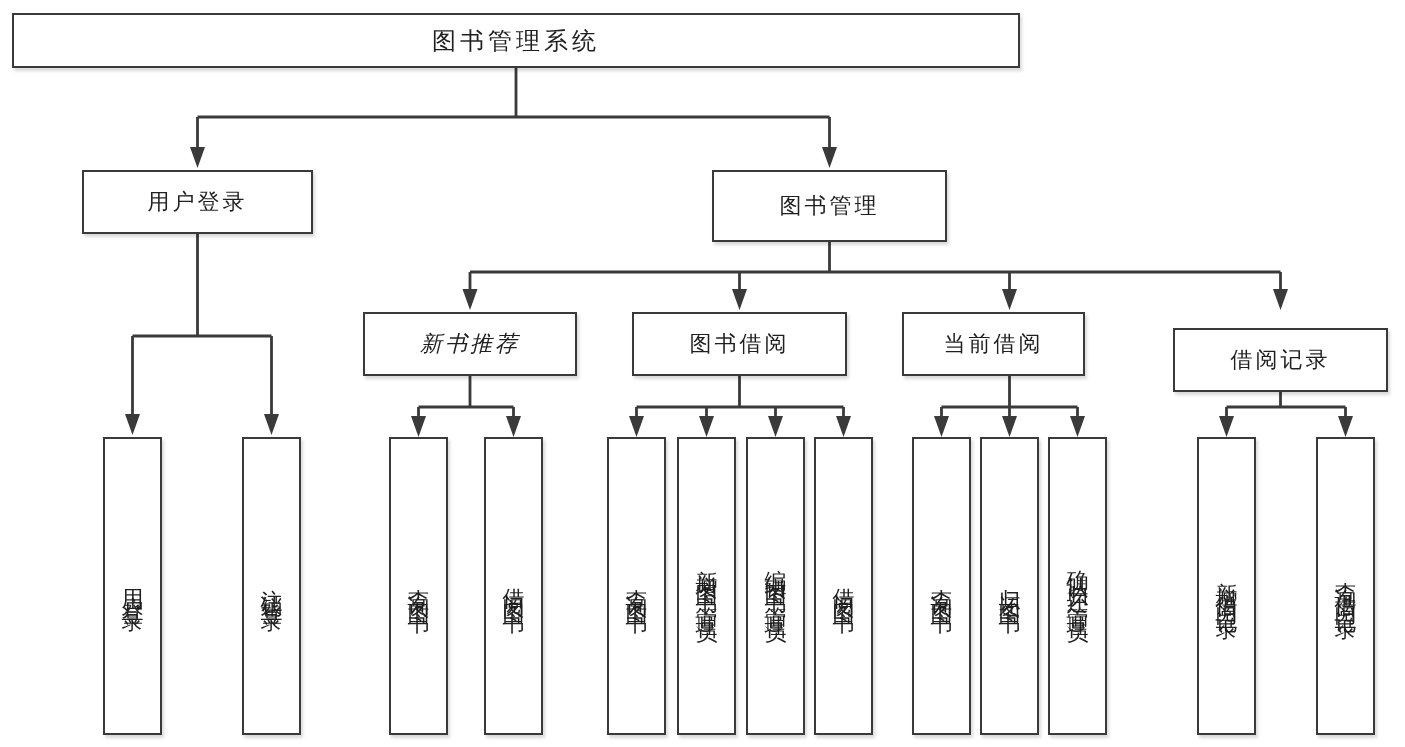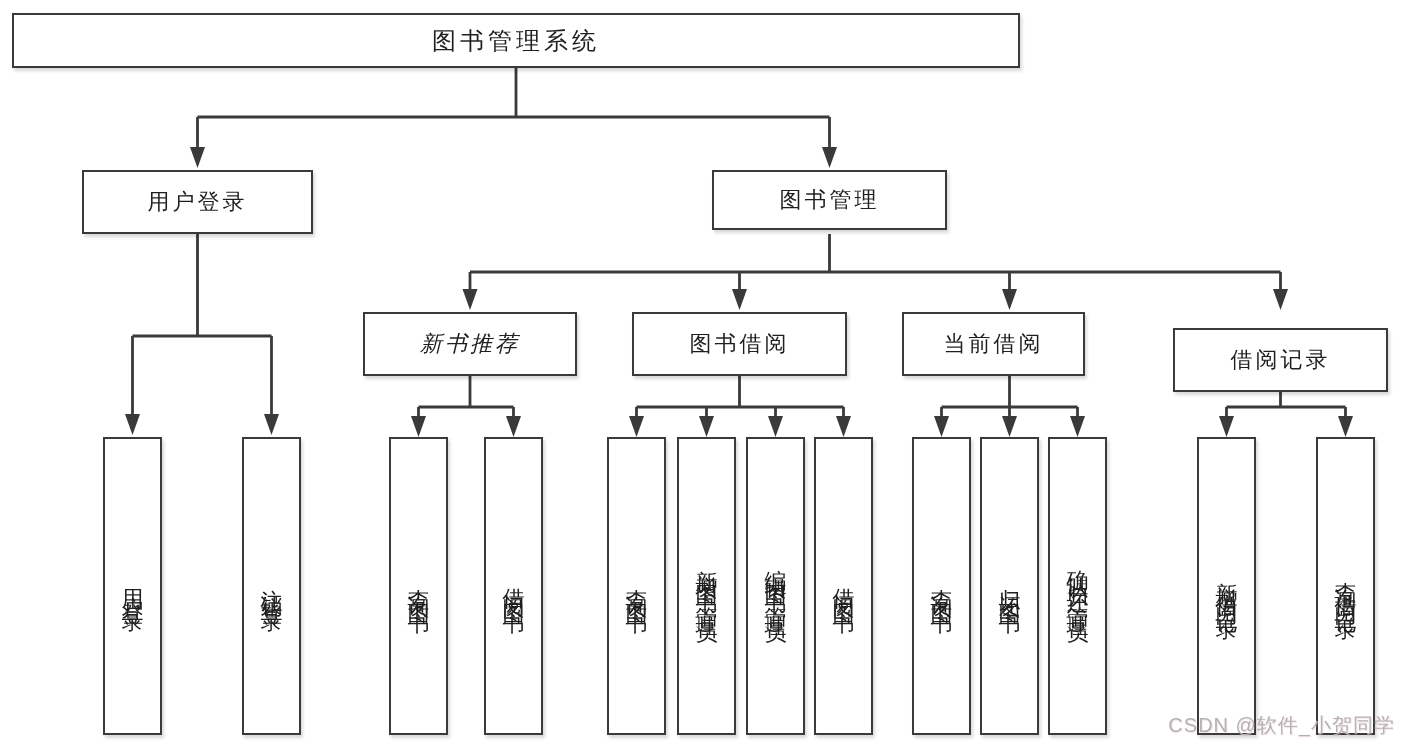--- a/index.html
+++ b/index.html
@@ -95,21 +95,21 @@
     </g>
   </svg>
 
   <div class="node root-node" style="left:12px;top:13px;width:1008px;height:55px;">
     <span>图书管理系统</span>
   </div>
 
   <div class="node h-node" style="left:82px;top:170px;width:231px;height:64px;">
     <span>用户登录</span>
   </div>
-  <div class="node h-node" style="left:712px;top:170px;width:235px;height:60px;">
+  <div class="node h-node" style="left:712px;top:170px;width:235px;height:72px;">
     <span>图书管理</span>
   </div>
 
   <div class="node h-node" style="left:363px;top:312px;width:214px;height:64px;font-style:italic;">
     <span>新书推荐</span>
   </div>
   <div class="node h-node" style="left:632px;top:312px;width:215px;height:64px;justify-content:center;">
     <span>图书借阅</span>
   </div>
   <div class="node h-node" style="left:902px;top:312px;width:183px;height:64px;">
@@ -152,15 +152,14 @@
   <div class="node v-node" style="left:1048px;">
     <span class="vtext">确认归还（管理员）</span>
   </div>
   <div class="node v-node" style="left:1197px;">
     <span class="vtext">新增借阅记录</span>
   </div>
   <div class="node v-node" style="left:1316px;">
     <span class="vtext">查询借阅记录</span>
   </div>
 
-  <div class="watermark">CSDN @软件_小贺同学</div>
 
 </div>
 
 </body></html>

